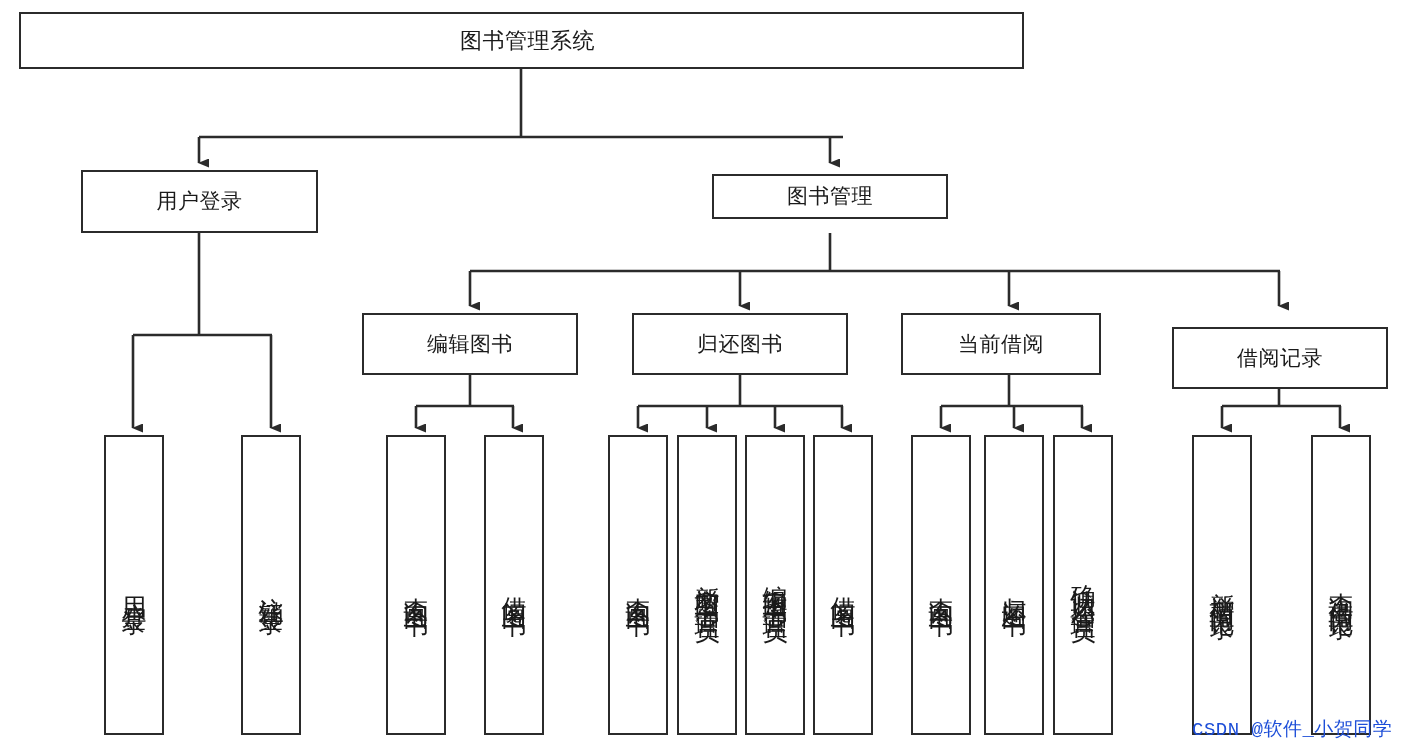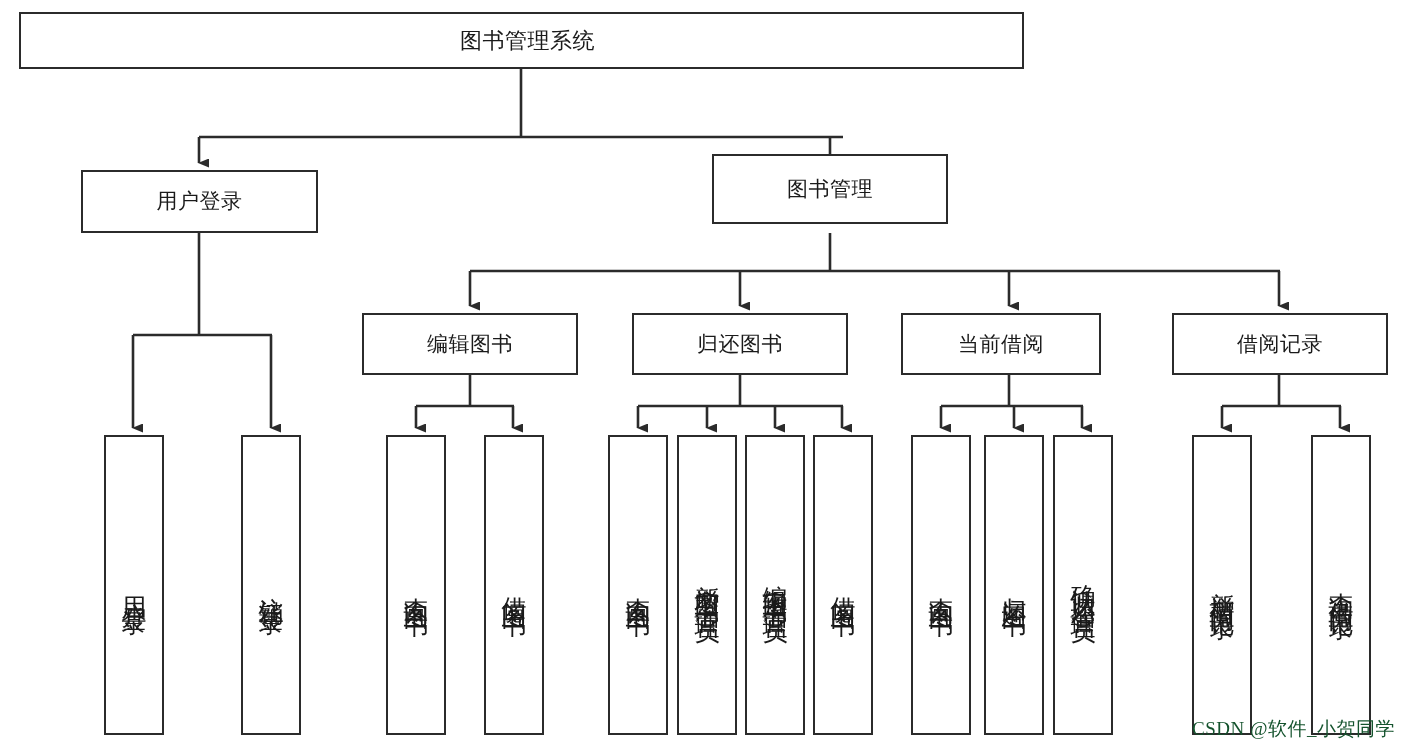--- a/index.html
+++ b/index.html
@@ -61,24 +61,24 @@
     writing-mode: vertical-rl;
     text-orientation: upright;
     font-size: 25px;
     line-height: 1;
     letter-spacing: 5px;
     white-space: nowrap;
   }
   .watermark {
     position: absolute;
     font-size: 19px;
-    color: #14532d;
+    color: #1d4ed8;
     white-space: nowrap;
     letter-spacing: 0.5px;
-    font-family: Liberation Serif, serif;
+    font-family: Liberation Mono, monospace;
   }
 </style>
 </head>
 <body>
 
 <div id="diagram-root">
 
   <svg id="edge-layer" viewBox="0 0 1405 747" width="1405" height="747" xmlns="http://www.w3.org/2000/svg">
     <defs>
       <marker id="arrow" markerWidth="9" markerHeight="11" refX="4.5" refY="10" orient="auto" markerUnits="userSpaceOnUse">
@@ -129,34 +129,34 @@
     </g>
   </svg>
 
   <div class="node horiz root" style="left: 19px; top: 12px; width: 1005px; height: 57px; padding-left: 12px;">
     <span class="node-label">图书管理系统</span>
   </div>
 
   <div class="node horiz" style="left: 81px; top: 170px; width: 237px; height: 63px;">
     <span class="node-label">用户登录</span>
   </div>
-  <div class="node horiz" style="left: 712px; top: 154px; width: 236px; height: 70px;">
+  <div class="node horiz" style="left: 712px; top: 174px; width: 236px; height: 45px;">
     <span class="node-label">图书管理</span>
   </div>
 
   <div class="node horiz" style="left: 362px; top: 313px; width: 216px; height: 62px;">
     <span class="node-label">编辑图书</span>
   </div>
   <div class="node horiz" style="left: 632px; top: 313px; width: 216px; height: 62px;">
     <span class="node-label">归还图书</span>
   </div>
   <div class="node horiz" style="left: 901px; top: 313px; width: 200px; height: 62px;">
     <span class="node-label">当前借阅</span>
   </div>
-  <div class="node horiz" style="left: 1172px; top: 313px; width: 216px; height: 62px;">
+  <div class="node horiz" style="left: 1172px; top: 327px; width: 216px; height: 62px;">
     <span class="node-label">借阅记录</span>
   </div>
 
   <div class="node vert" style="left: 104px; top: 435px; width: 60px; height: 300px;">
     <span class="node-label" style="margin-top: 140px;">用户登录</span>
   </div>
   <div class="node vert" style="left: 241px; top: 435px; width: 60px; height: 300px;">
     <span class="node-label" style="margin-top: 140px;">注销登录</span>
   </div>
   <div class="node vert" style="left: 386px; top: 435px; width: 60px; height: 300px;">

